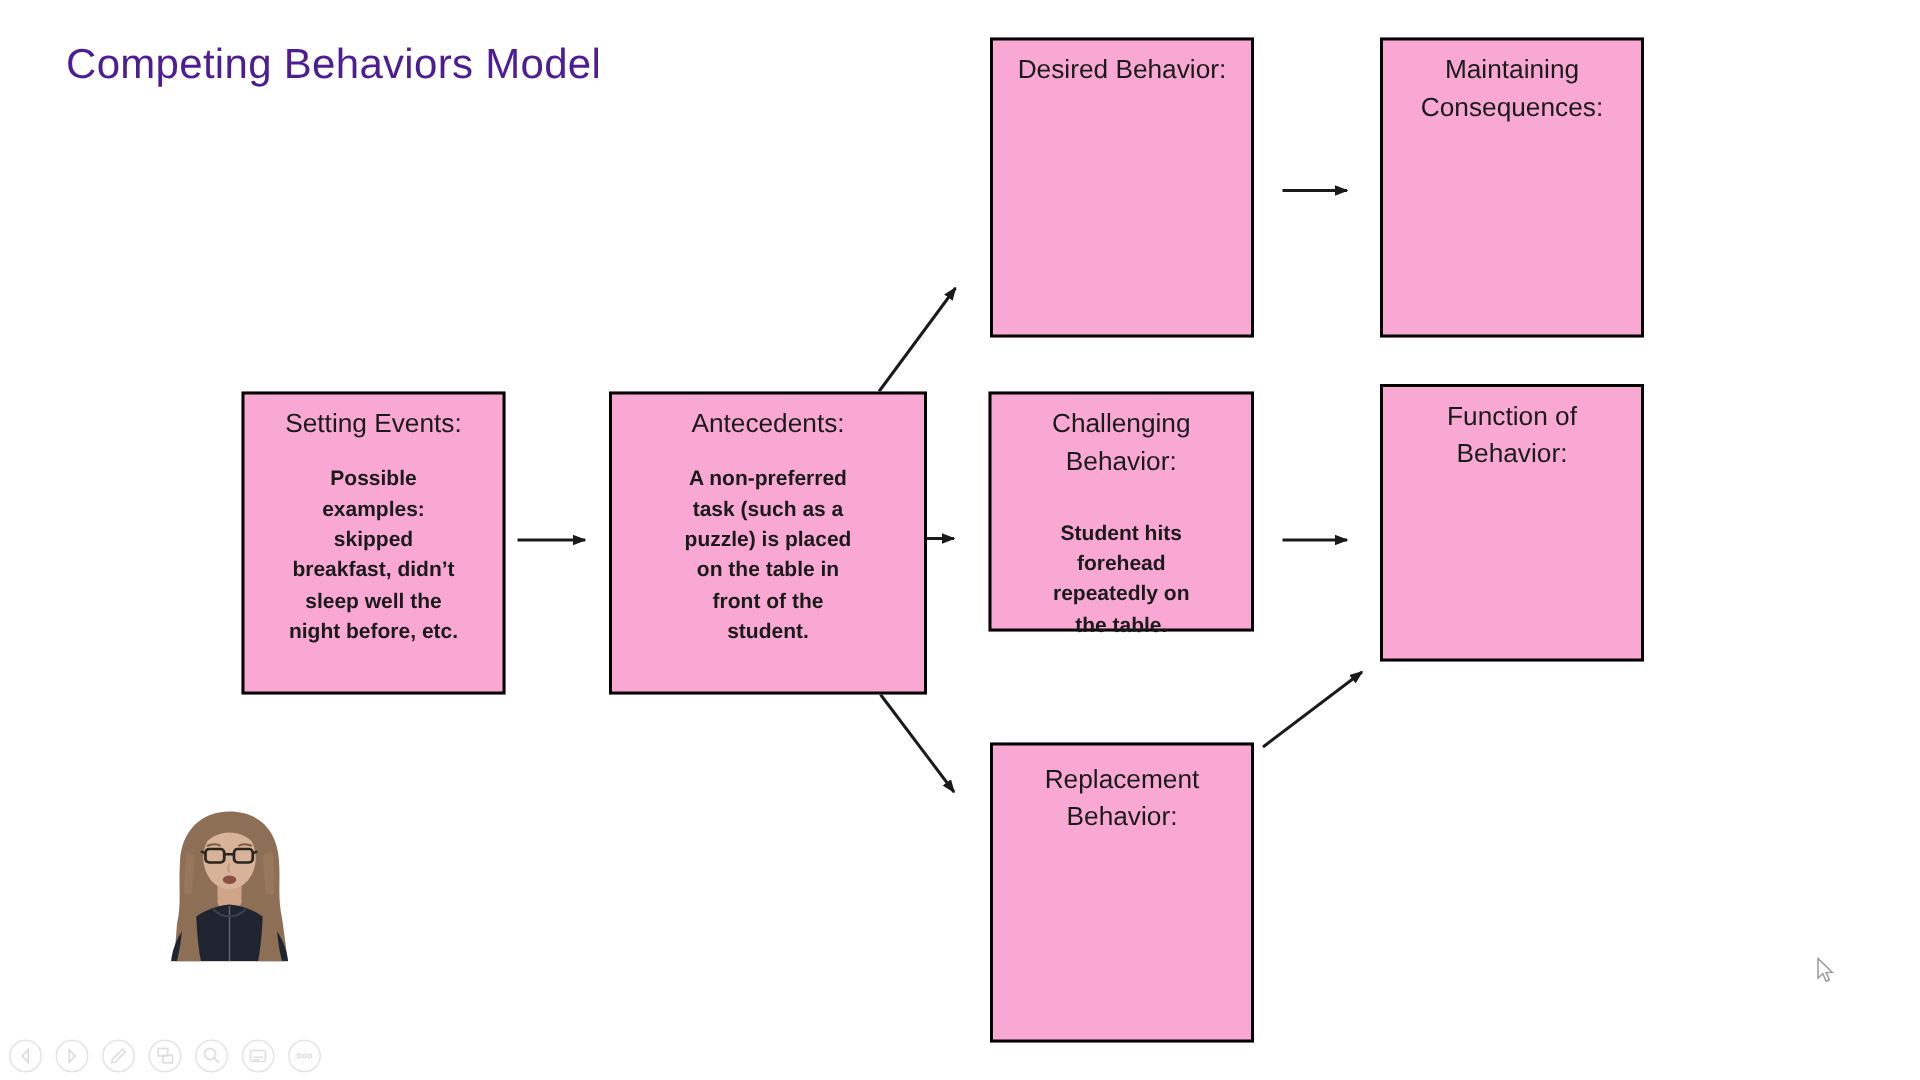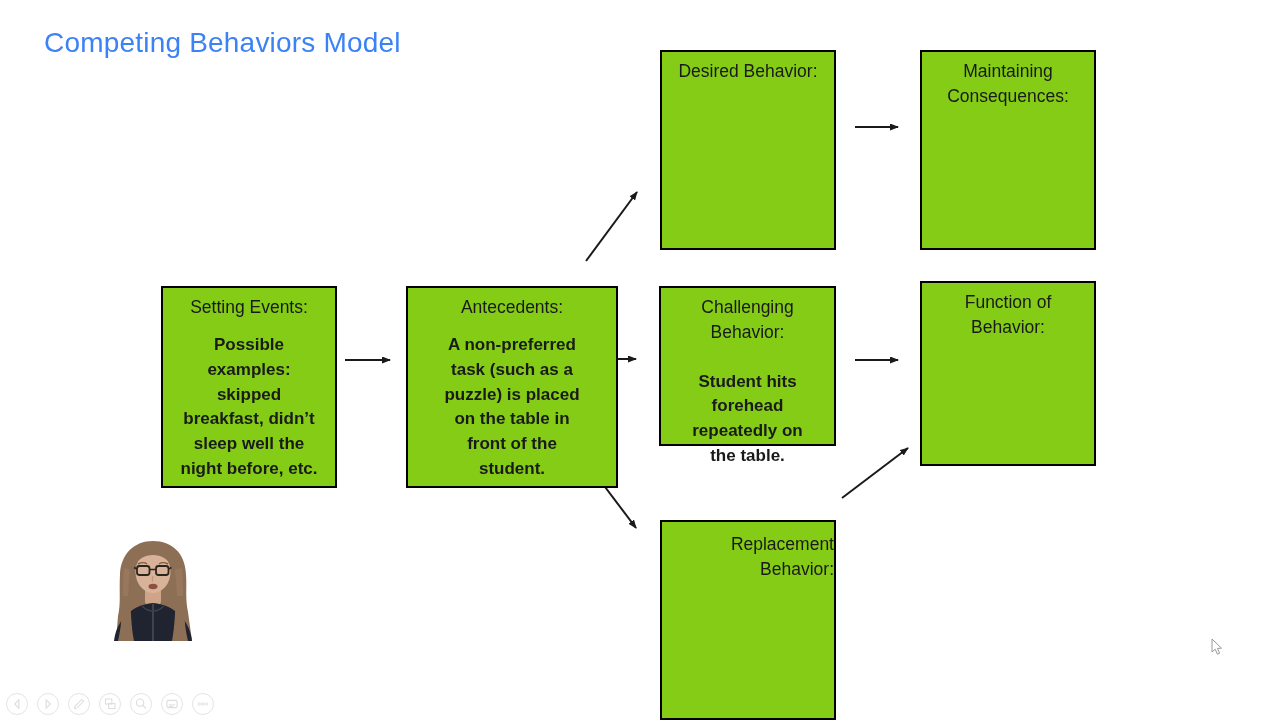--- a/index.html
+++ b/index.html
@@ -10,54 +10,53 @@
     font-family:"Liberation Sans", sans-serif;
     overflow:hidden;
     color:#1a1a1a;
   }
 
   .slide-title {
     position:absolute;
     left:44px; top:27px;
     font-size:28px;
     letter-spacing:0.2px;
-    color:#3b82f6;
+    color:#4c1d95;
     white-space:nowrap;
   }
 
   .dbox {
     position:absolute;
-    background:#84cc16;
+    background:#f9a8d4;
     border:2px solid #000000;
     text-align:center;
     line-height:1.45;
-    margin-top:25px;
   }
   .dbox .hdr {
     font-size:17.5px;
     font-weight:400;
     margin-top:7px;
     white-space:pre-line;
   }
   .dbox .bdy {
-    font-size:17px;
+    font-size:14px;
     font-weight:700;
     white-space:pre-line;
   }
   .bdy.gap-sm { margin-top:13px; }
   .bdy.gap-lg { margin-top:24px; }
 
   #box-desired     { left:660px; top:25px;  width:176px; height:200px; }
   #box-maintaining { left:920px; top:25px;  width:176px; height:200px; }
   #box-setting     { left:161px; top:261px; width:176px; height:202px; }
   #box-antecedents { left:406px; top:261px; width:212px; height:202px; }
   #box-challenging { left:659px; top:261px; width:177px; height:160px; }
   #box-function    { left:920px; top:256px; width:176px; height:185px; }
   #box-replacement { left:660px; top:495px; width:176px; height:200px; }
-  #box-replacement .hdr { margin-top:10px;text-align:right; }
+  #box-replacement .hdr { margin-top:10px; }
 
   #arrow-layer {
     position:absolute; left:0; top:0;
     width:1280px; height:720px;
     pointer-events:none;
   }
 
   .webcam {
     position:absolute;
     left:94px; top:538px;

